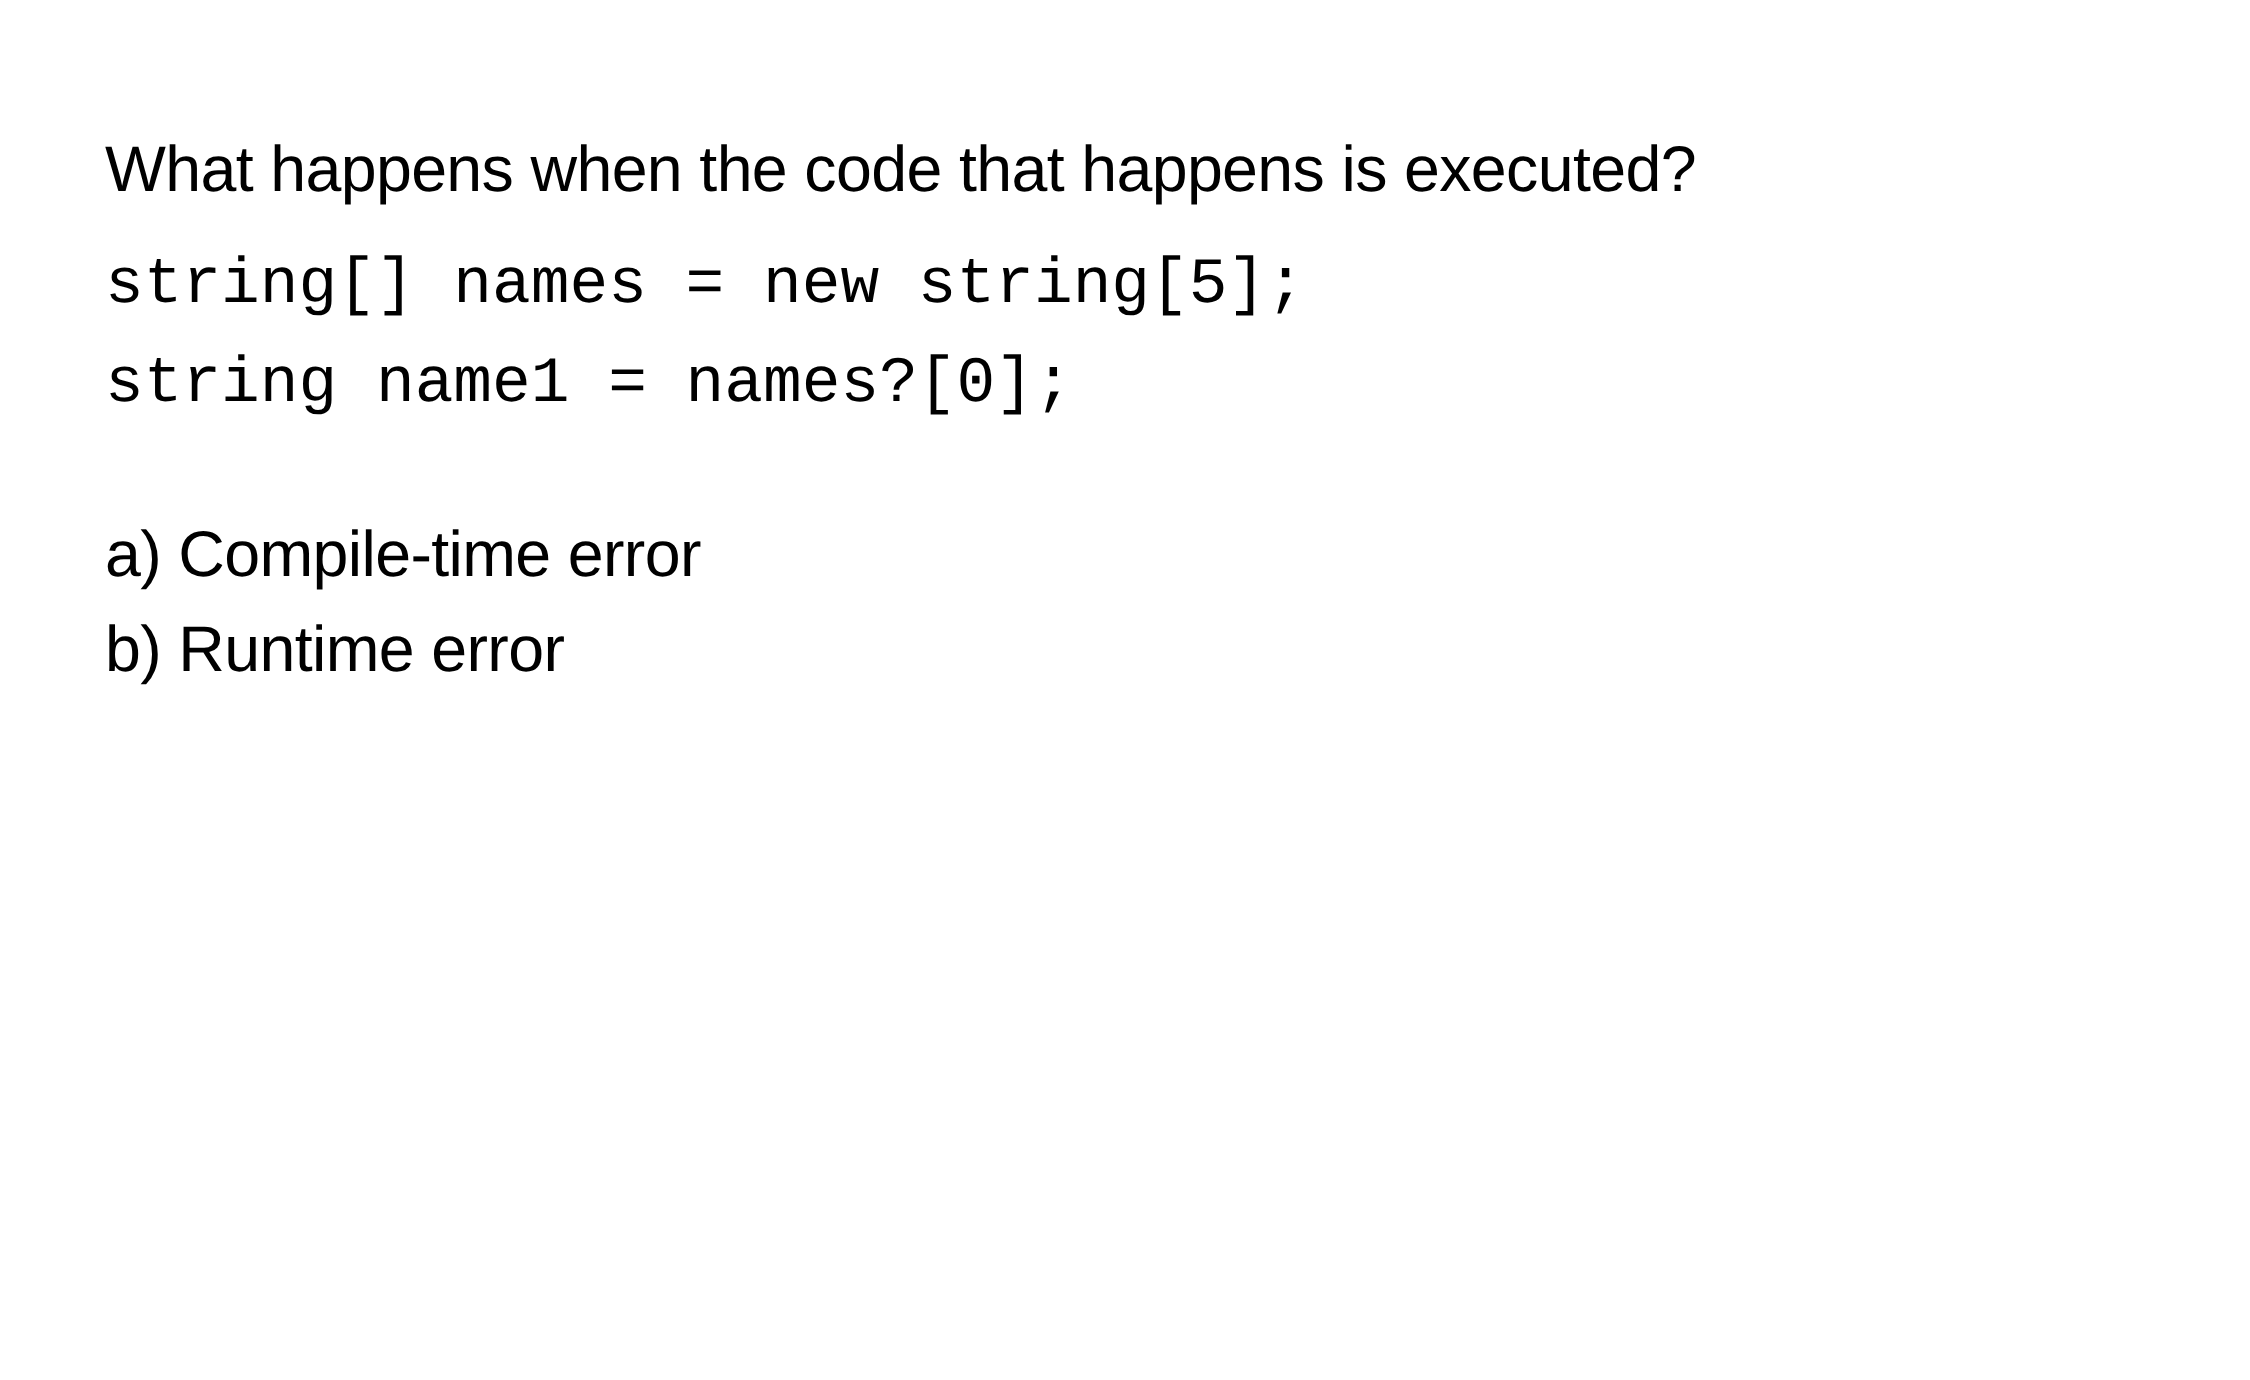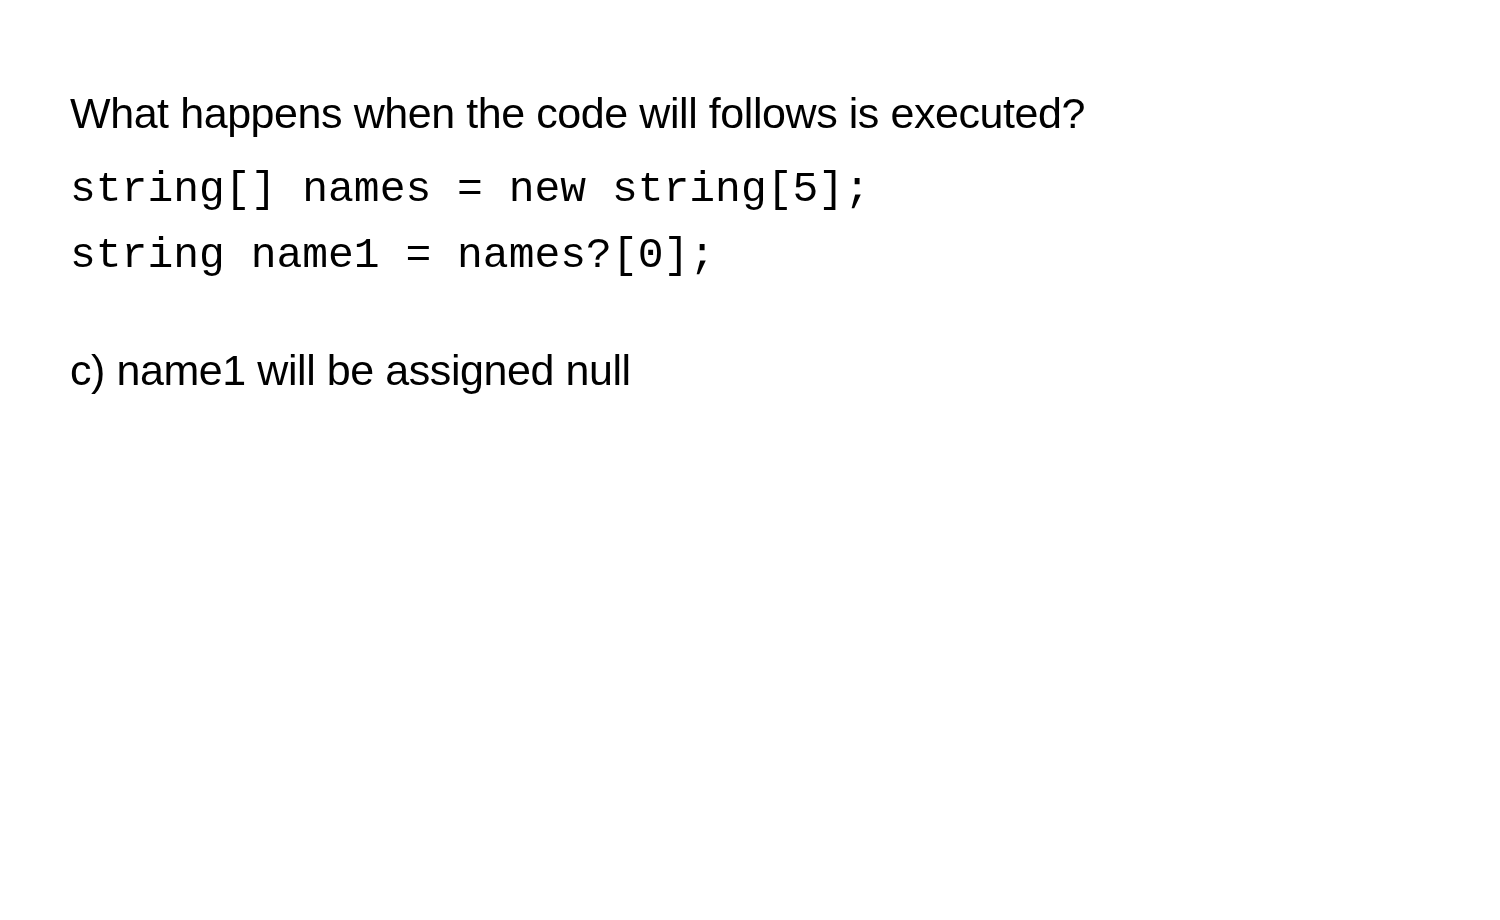--- a/index.html
+++ b/index.html
@@ -39,22 +39,23 @@
       letter-spacing: -0.01em;
     }
     .option {
       display: block;
       margin-bottom: 2px;
     }
   </style>
 </head>
 <body>
 
-<div class="question">What happens when the code will follows is executed?</div>
+<div class="question">What happens when the code that happens is executed?</div>
 
 <div class="code">
   <span class="code-line">string[] names = new string[5];</span>
   <span class="code-line">string name1 = names?[0];</span>
 </div>
 
 <div class="options">
-  <span class="option">c) name1 will be assigned null</span>
+  <span class="option">a) Compile-time error</span>
+  <span class="option">b) Runtime error</span>
 </div>
 
 </body></html>

